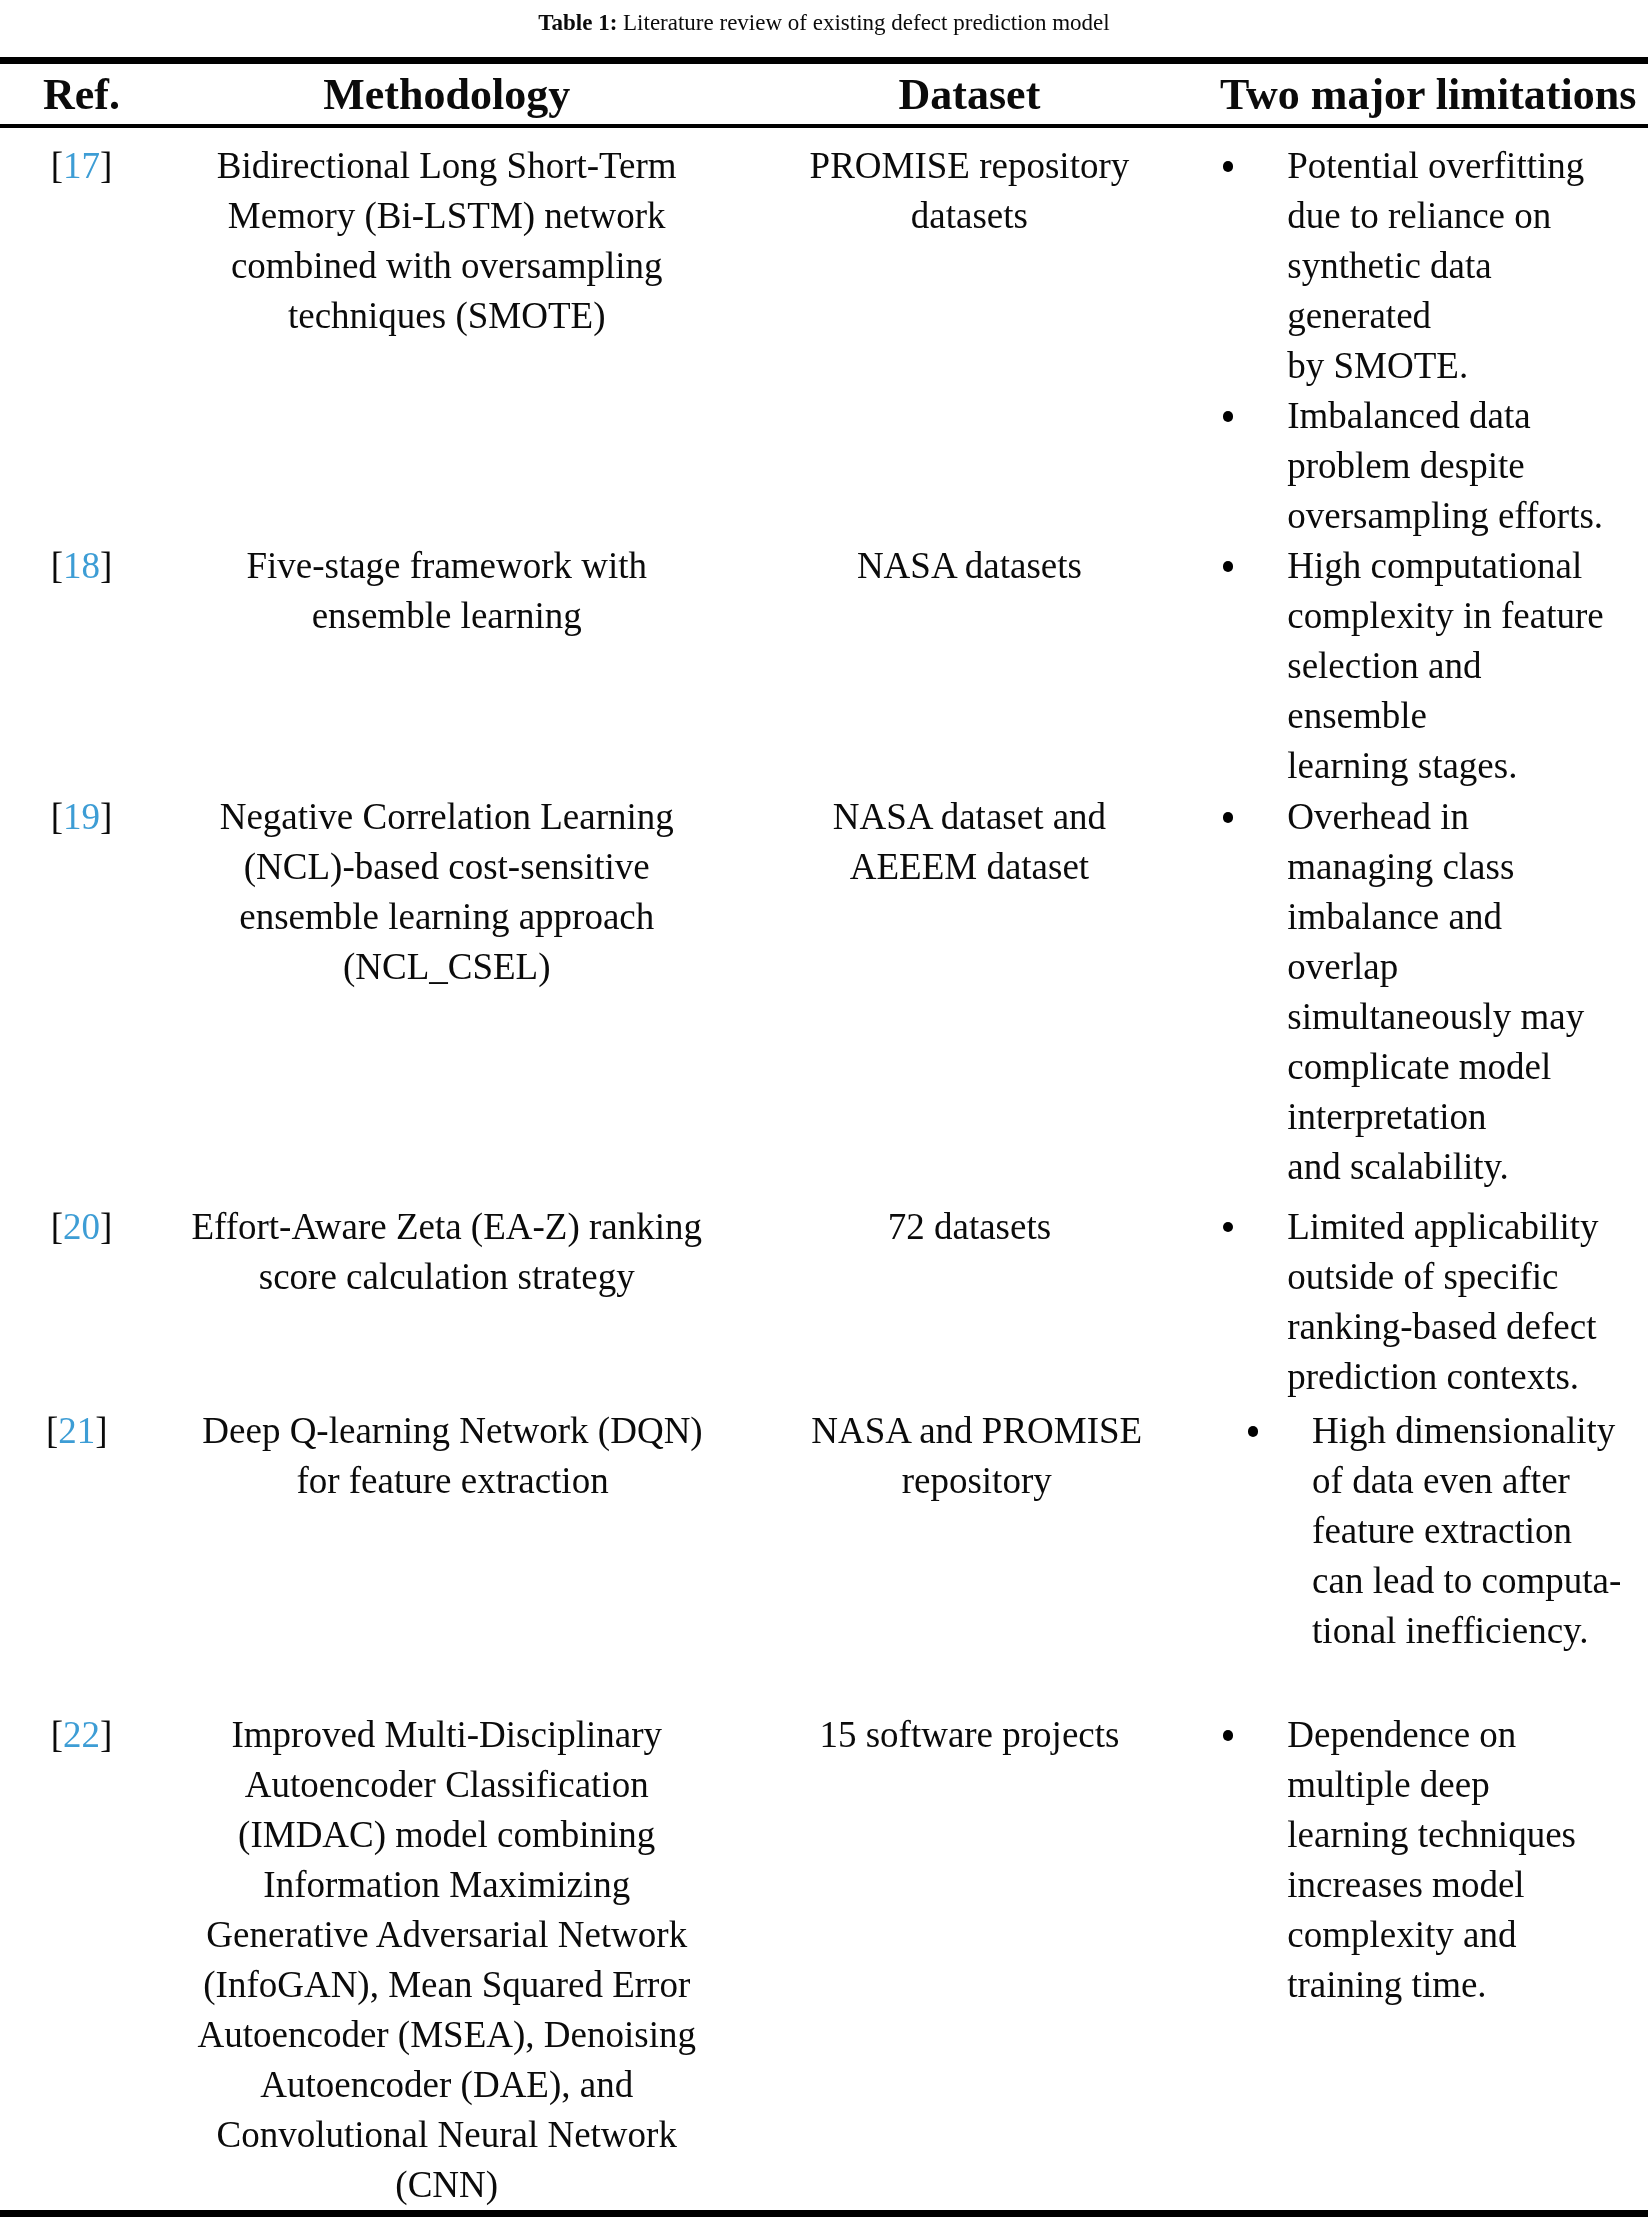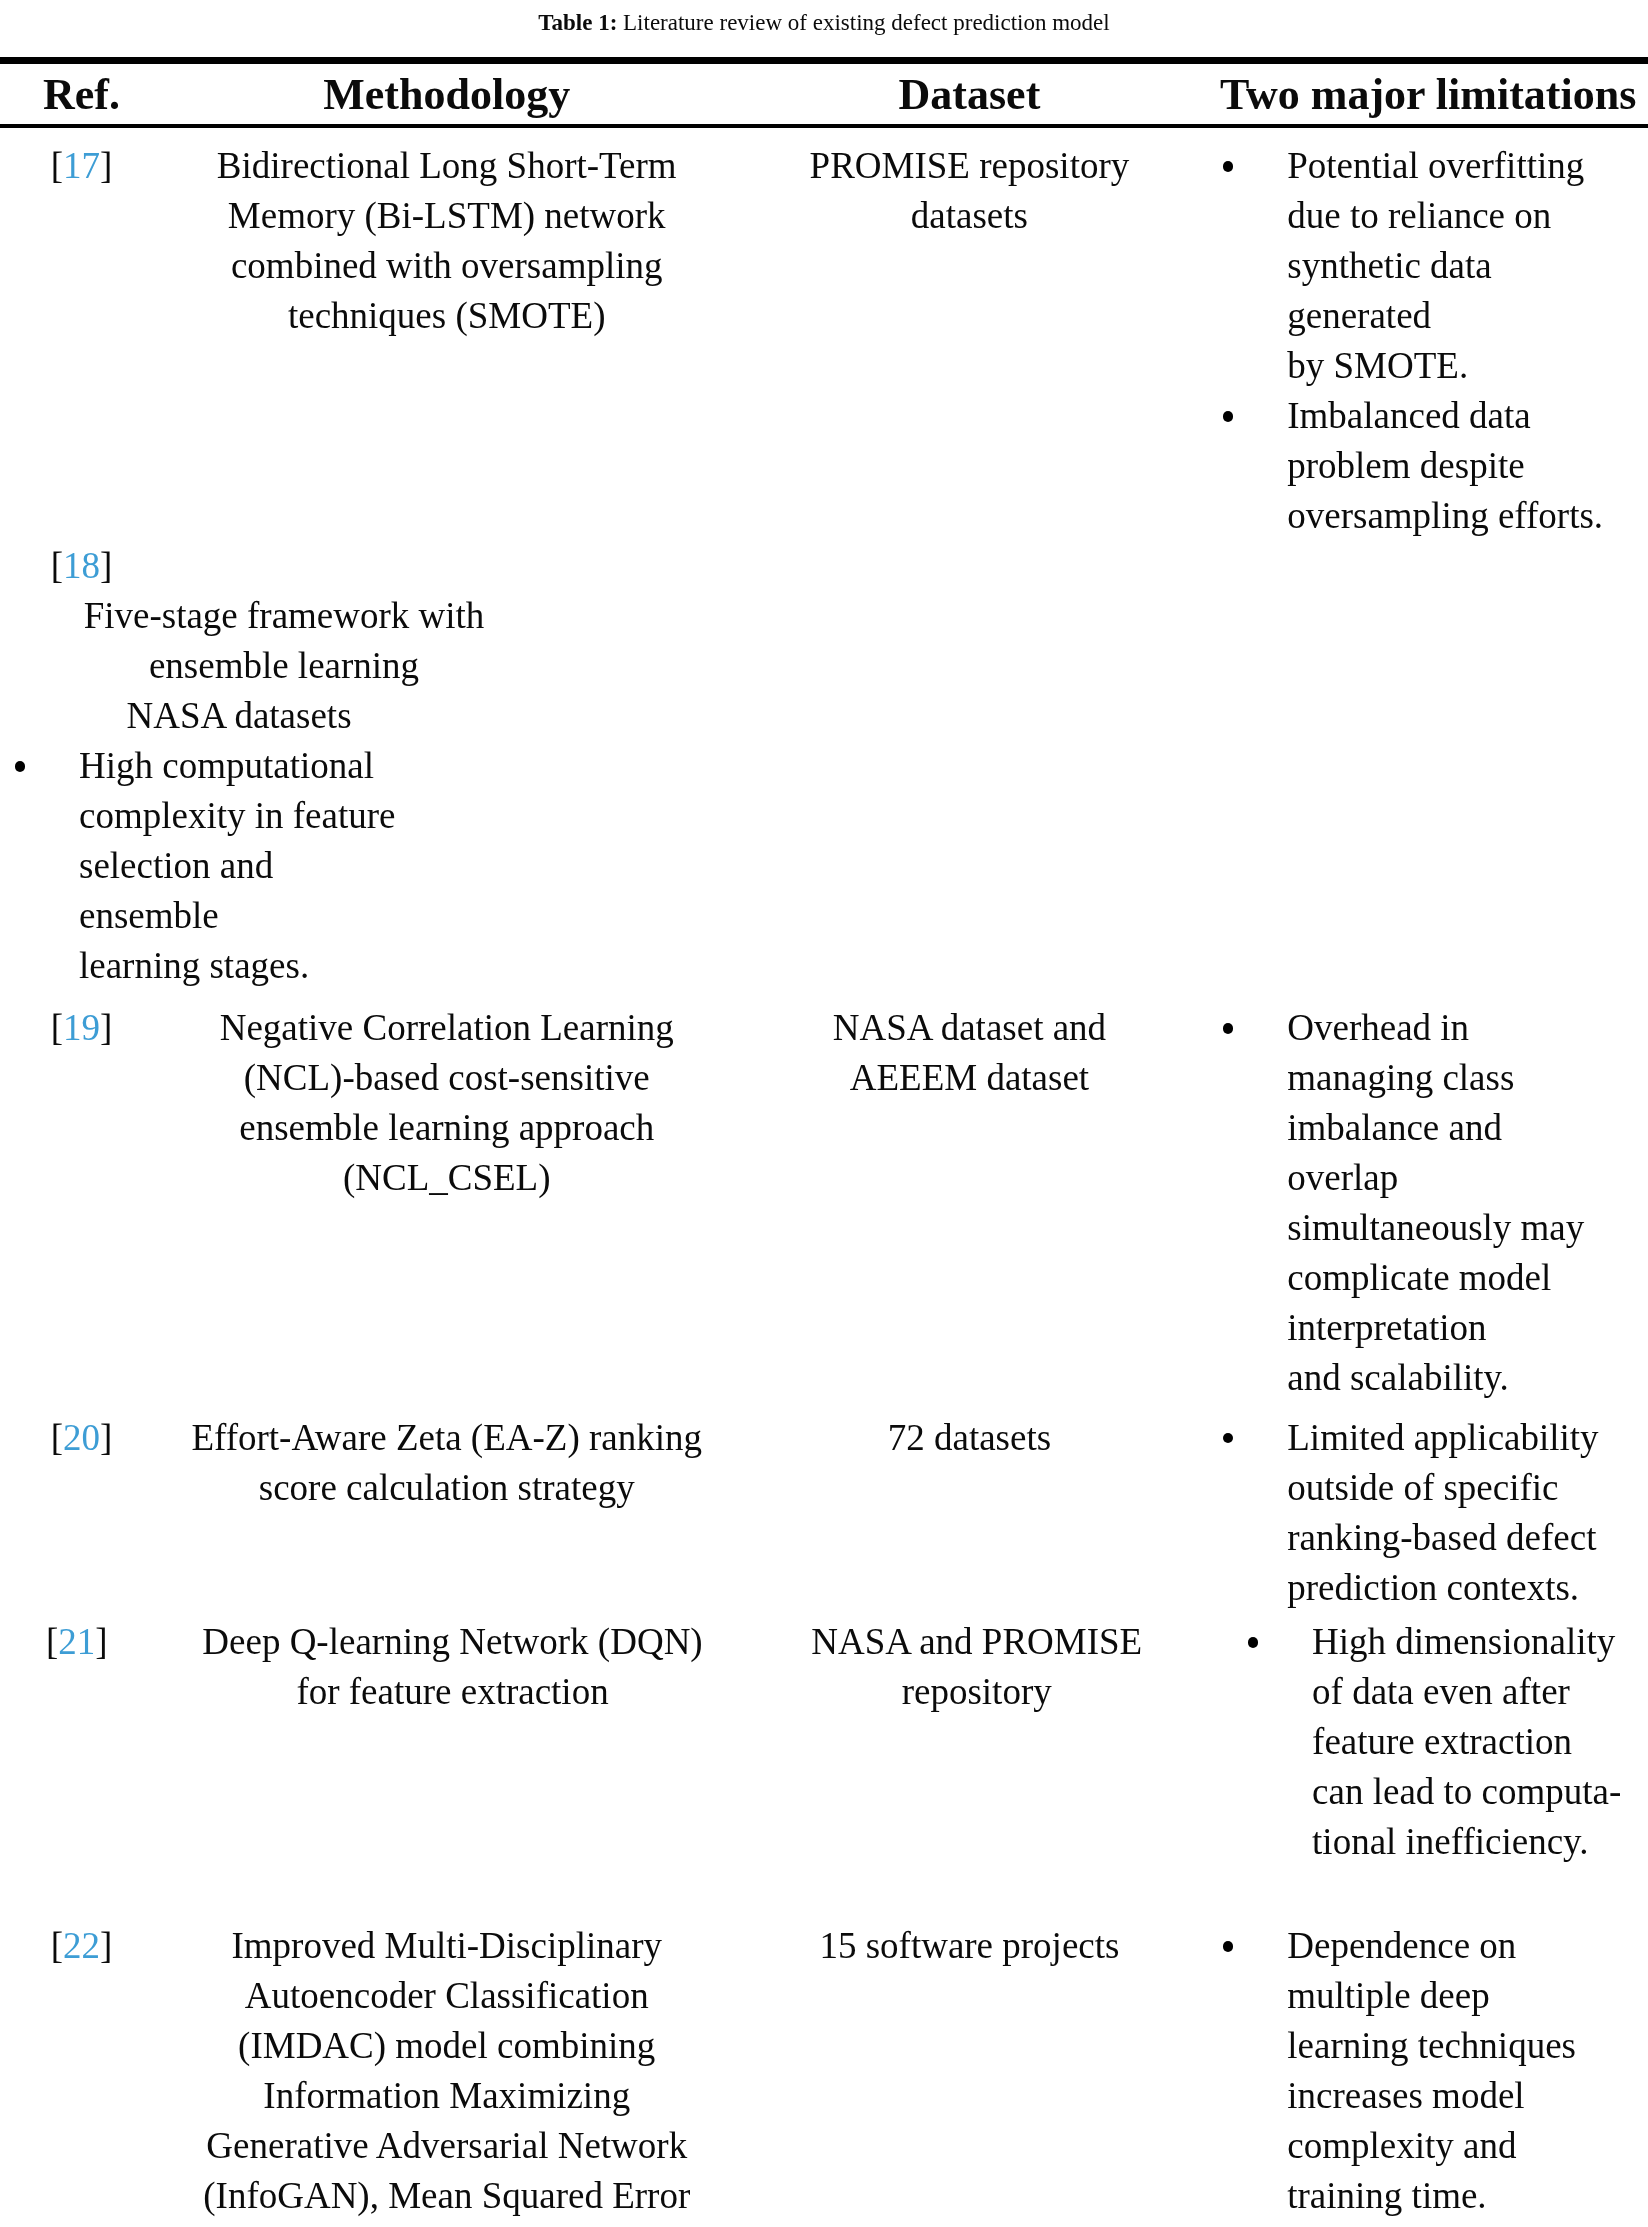--- a/index.html
+++ b/index.html
@@ -48,22 +48,22 @@
     font-size: 37px;
     line-height: 50px;
   }
   .c-ref  { width: 163px; text-align: center; }
   .c-meth { width: 568px; text-align: center; }
   .c-data { width: 478px; text-align: center; }
   .c-lim  { width: 440px; text-align: left; }
   .hrow .c-lim { text-align: center; }
   .pre { white-space: pre-line; }
   .mt15 { margin-top: 13px; }
-  .mt0  { margin-top: 0px; flex-direction: column; }
-  .mt12 { margin-top: 12px; }
+  .mt0  { margin-top: 0px; }
+  .mt12 { margin-top: 1px; }
   .mt11 { margin-top: 9.5px; }
   .mt5  { margin-top: 4.3px; gap: 31px; }
   .mt63 { margin-top: 54px; }
   .lim-item { position: relative; padding-left: 79px; }
   .lim-item .dot {
     position: absolute;
     left: 14.6px;
     top: 20px;
     width: 10.3px;
     height: 10.3px;

